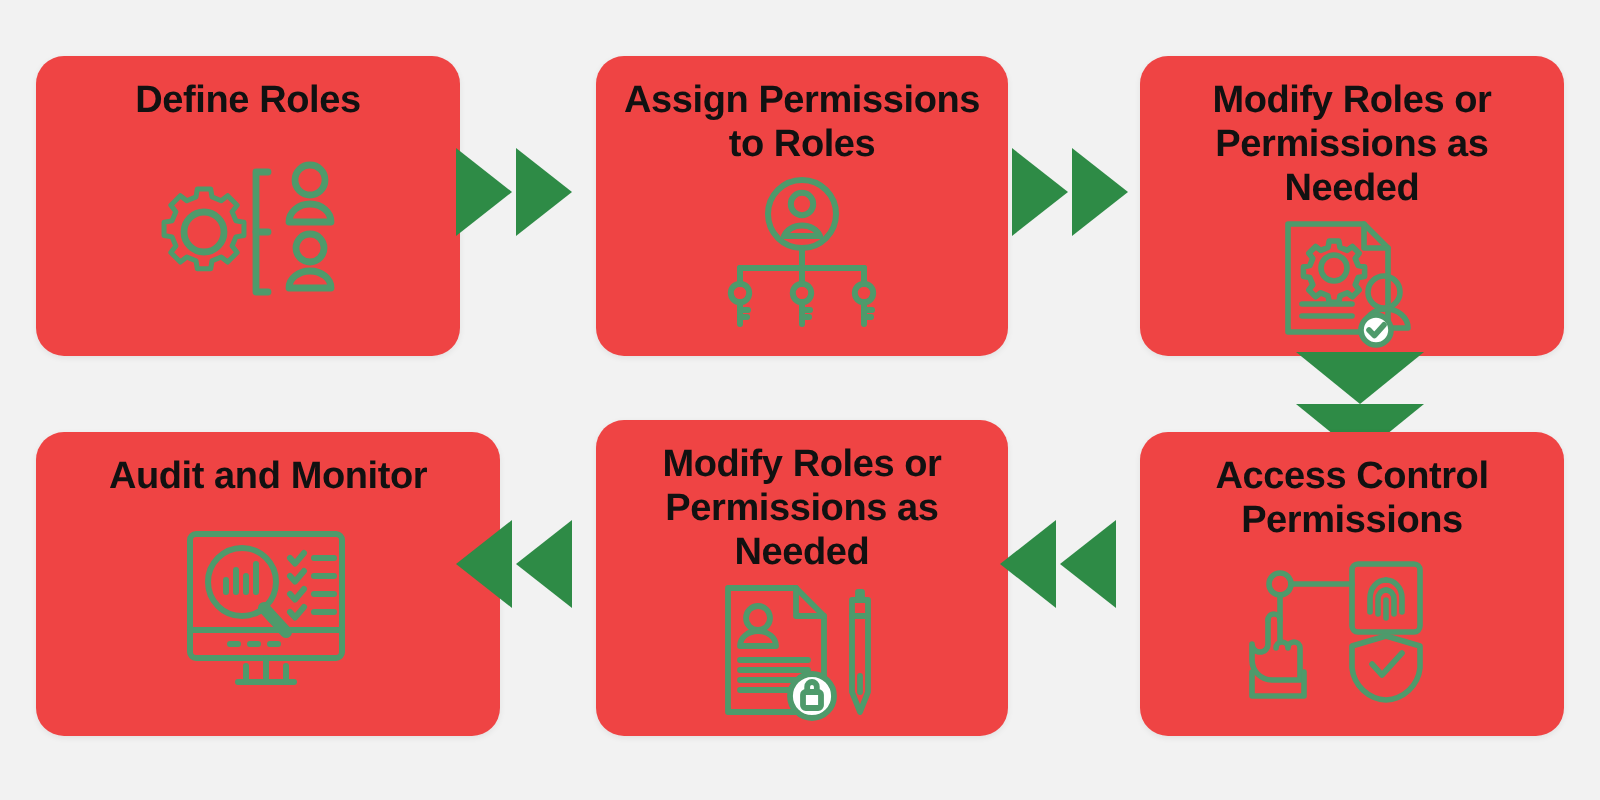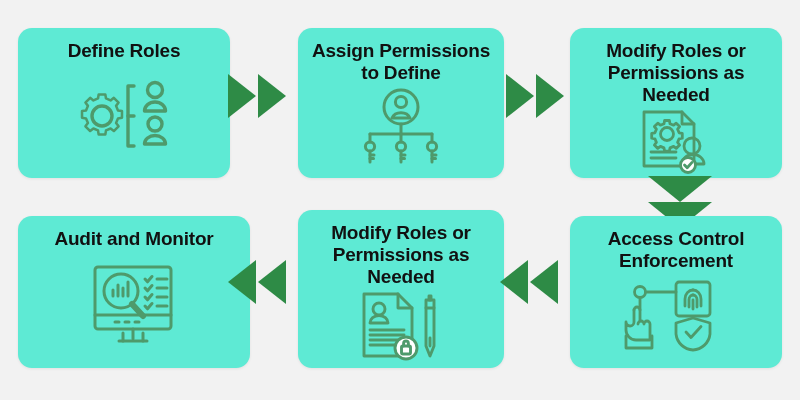--- a/index.html
+++ b/index.html
@@ -15,21 +15,21 @@
   }
   #stage {
     position: relative;
     width: 800px;
     height: 400px;
   }
 
   
   .card {
     position: absolute;
-    background: #5eead4;
+    background: #ef4444;
     border-radius: 14px;
     box-shadow: 0 1px 3px rgba(0,0,0,0.07);
     display: flex;
     flex-direction: column;
     align-items: center;
     box-sizing: border-box;
     padding: 12px 6px 10px 6px;
   }
   .card-title {
     color: #111111;
@@ -98,21 +98,21 @@
 
   <div class="arrow" id="arrow-1">
     <svg width="66" height="48" viewBox="0 0 66 48" fill="#2e8b46">
       <polygon points="0,2 28,24 0,46"></polygon>
       <polygon points="30,2 58,24 30,46"></polygon>
     </svg>
   </div>
 
   <div class="card" id="card-assign-perms">
     <div class="card-title">Assign Permissions
-to Define</div>
+to Roles</div>
     <div class="card-icon">
       <svg width="98" height="78" viewBox="0 0 98 78" fill="none" stroke="#4e9a6b" stroke-width="3" stroke-linecap="round" stroke-linejoin="round">
 
         <circle cx="49" cy="19" r="17"></circle>
         <circle cx="49" cy="14" r="5.6"></circle>
         <path d="M40,30 a9.6,8 0 0 1 18,0 Z"></path>
 
         <path d="M49,36 L49,46"></path>
         <path d="M18,46 L80,46"></path>
         <path d="M18,46 L18,54"></path>
@@ -252,21 +252,21 @@
 
   <div class="arrow" id="arrow-4">
     <svg width="66" height="48" viewBox="0 0 66 48" fill="#2e8b46">
       <polygon points="58,2 30,24 58,46"></polygon>
       <polygon points="28,2 0,24 28,46"></polygon>
     </svg>
   </div>
 
   <div class="card" id="card-access-control">
     <div class="card-title">Access Control
-Enforcement</div>
+Permissions</div>
     <div class="card-icon">
       <svg width="104" height="72" viewBox="0 0 104 72" fill="none" stroke="#4e9a6b" stroke-width="2.8" stroke-linecap="round" stroke-linejoin="round">
 
         <circle cx="16" cy="12" r="5.5"></circle>
         <path d="M21.5,12 L52,12"></path>
         <path d="M16,17.5 L16,30"></path>
 
         <path d="M10,30 L10,42 a4,4 0 0 1 -8,0 L2,50 a10,10 0 0 0 10,10 L26,60 L26,44 a3,3 0 0 0 -6,0 M26,44 a3,3 0 0 0 -6,0 M20,44 a3,3 0 0 0 -6,0"></path>
         <path d="M2,56 L2,68 L28,68 L28,56"></path>
         <path d="M10,30 a3,3 0 0 1 6,0 L16,40"></path>

